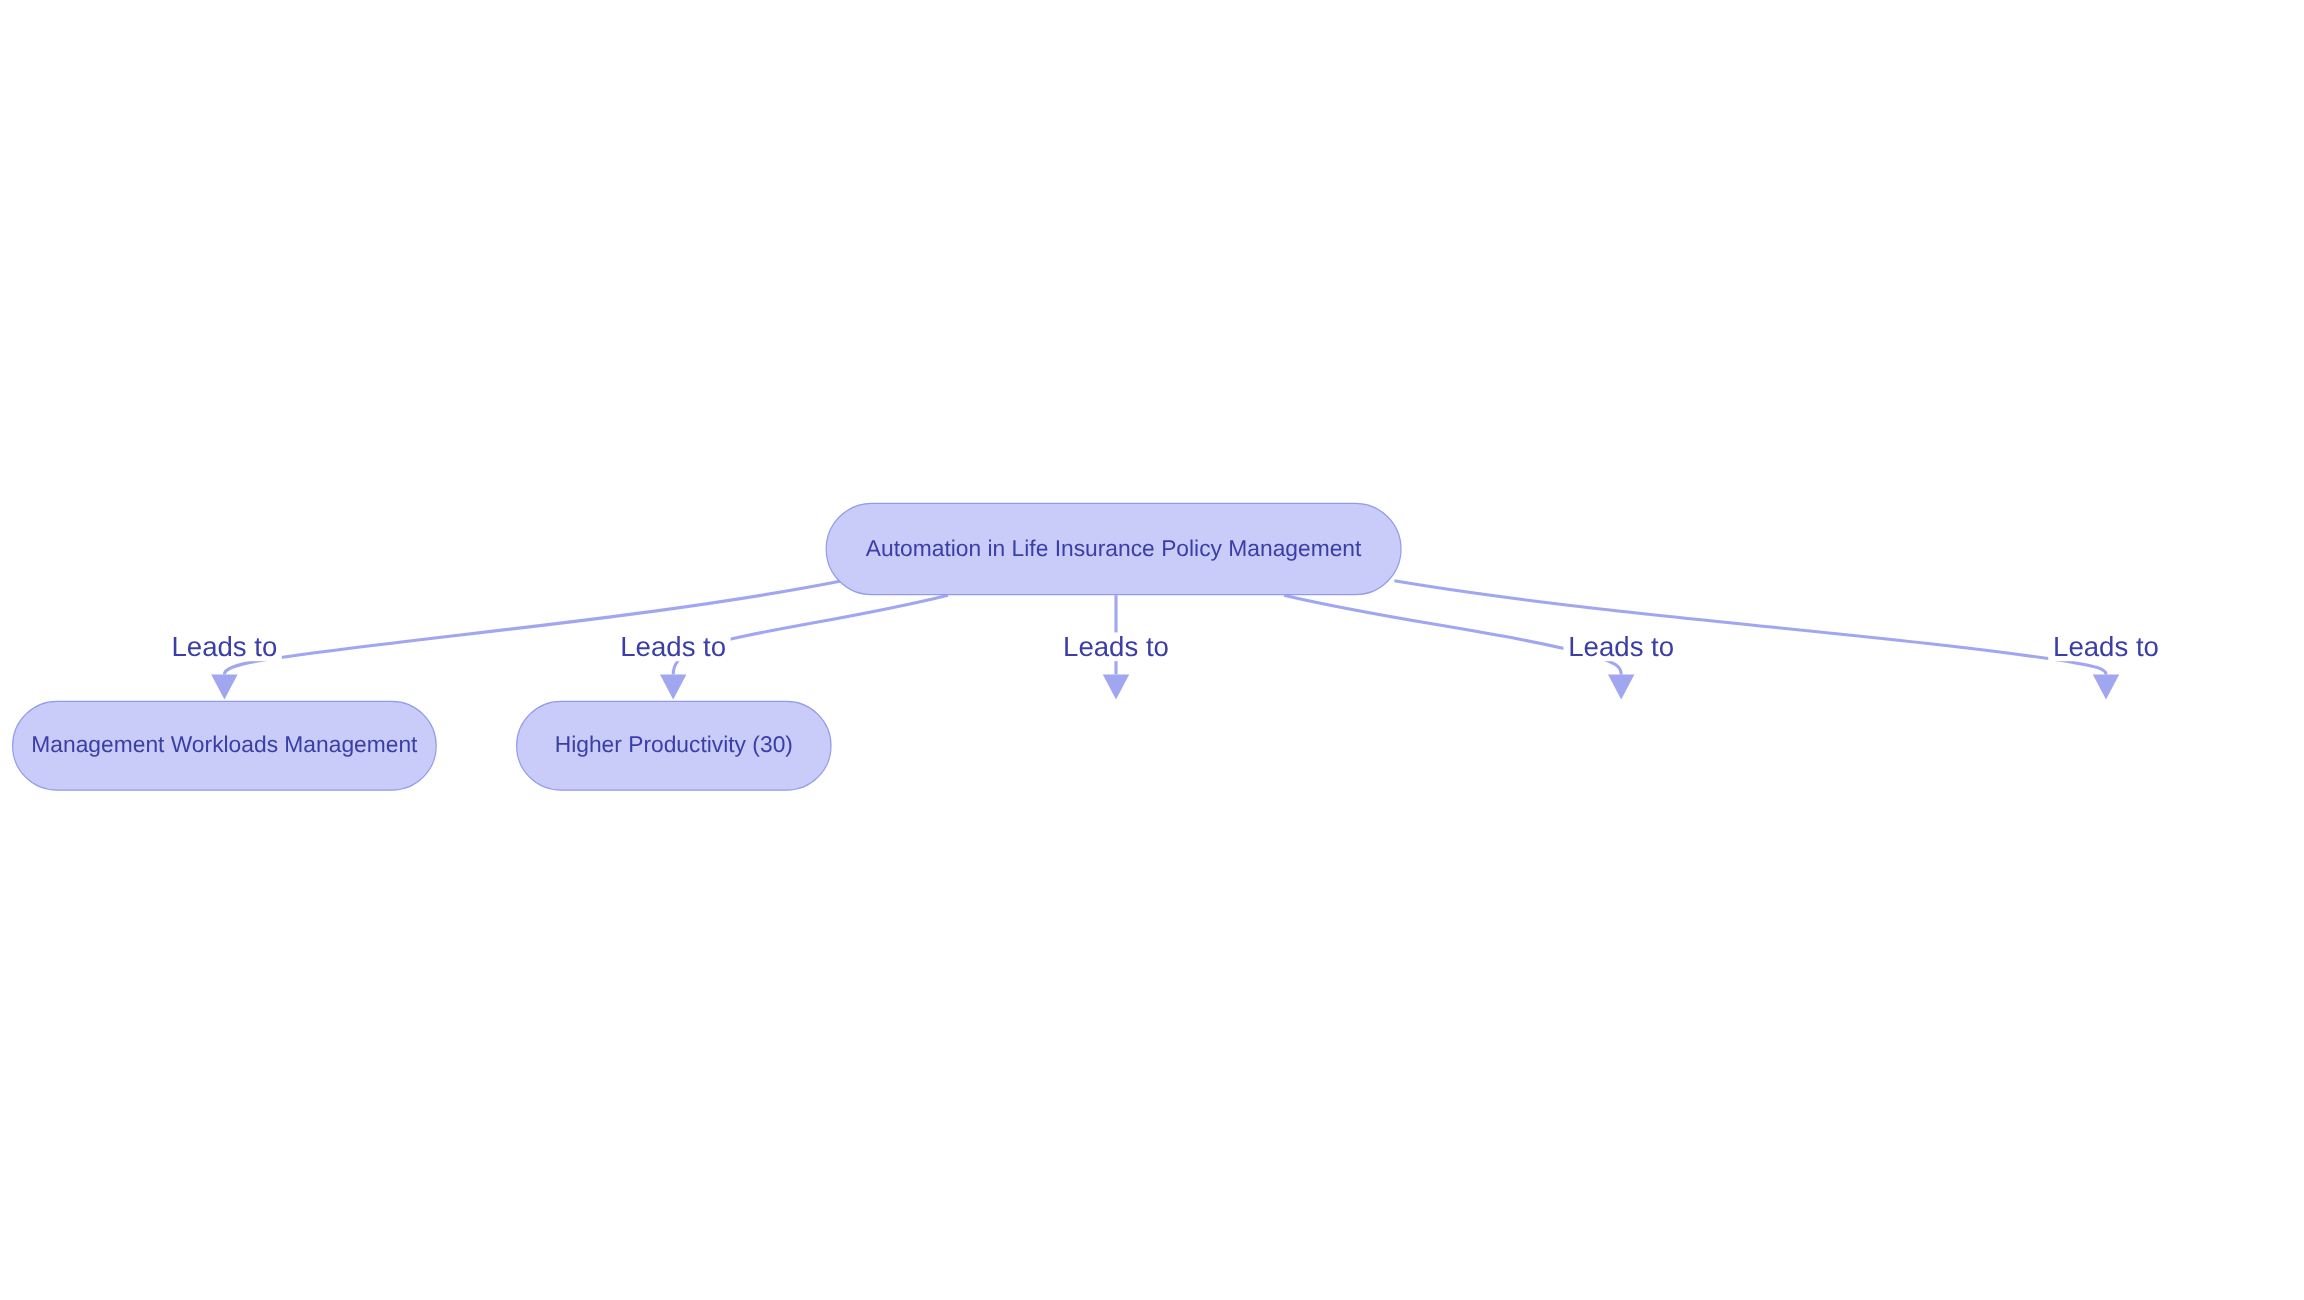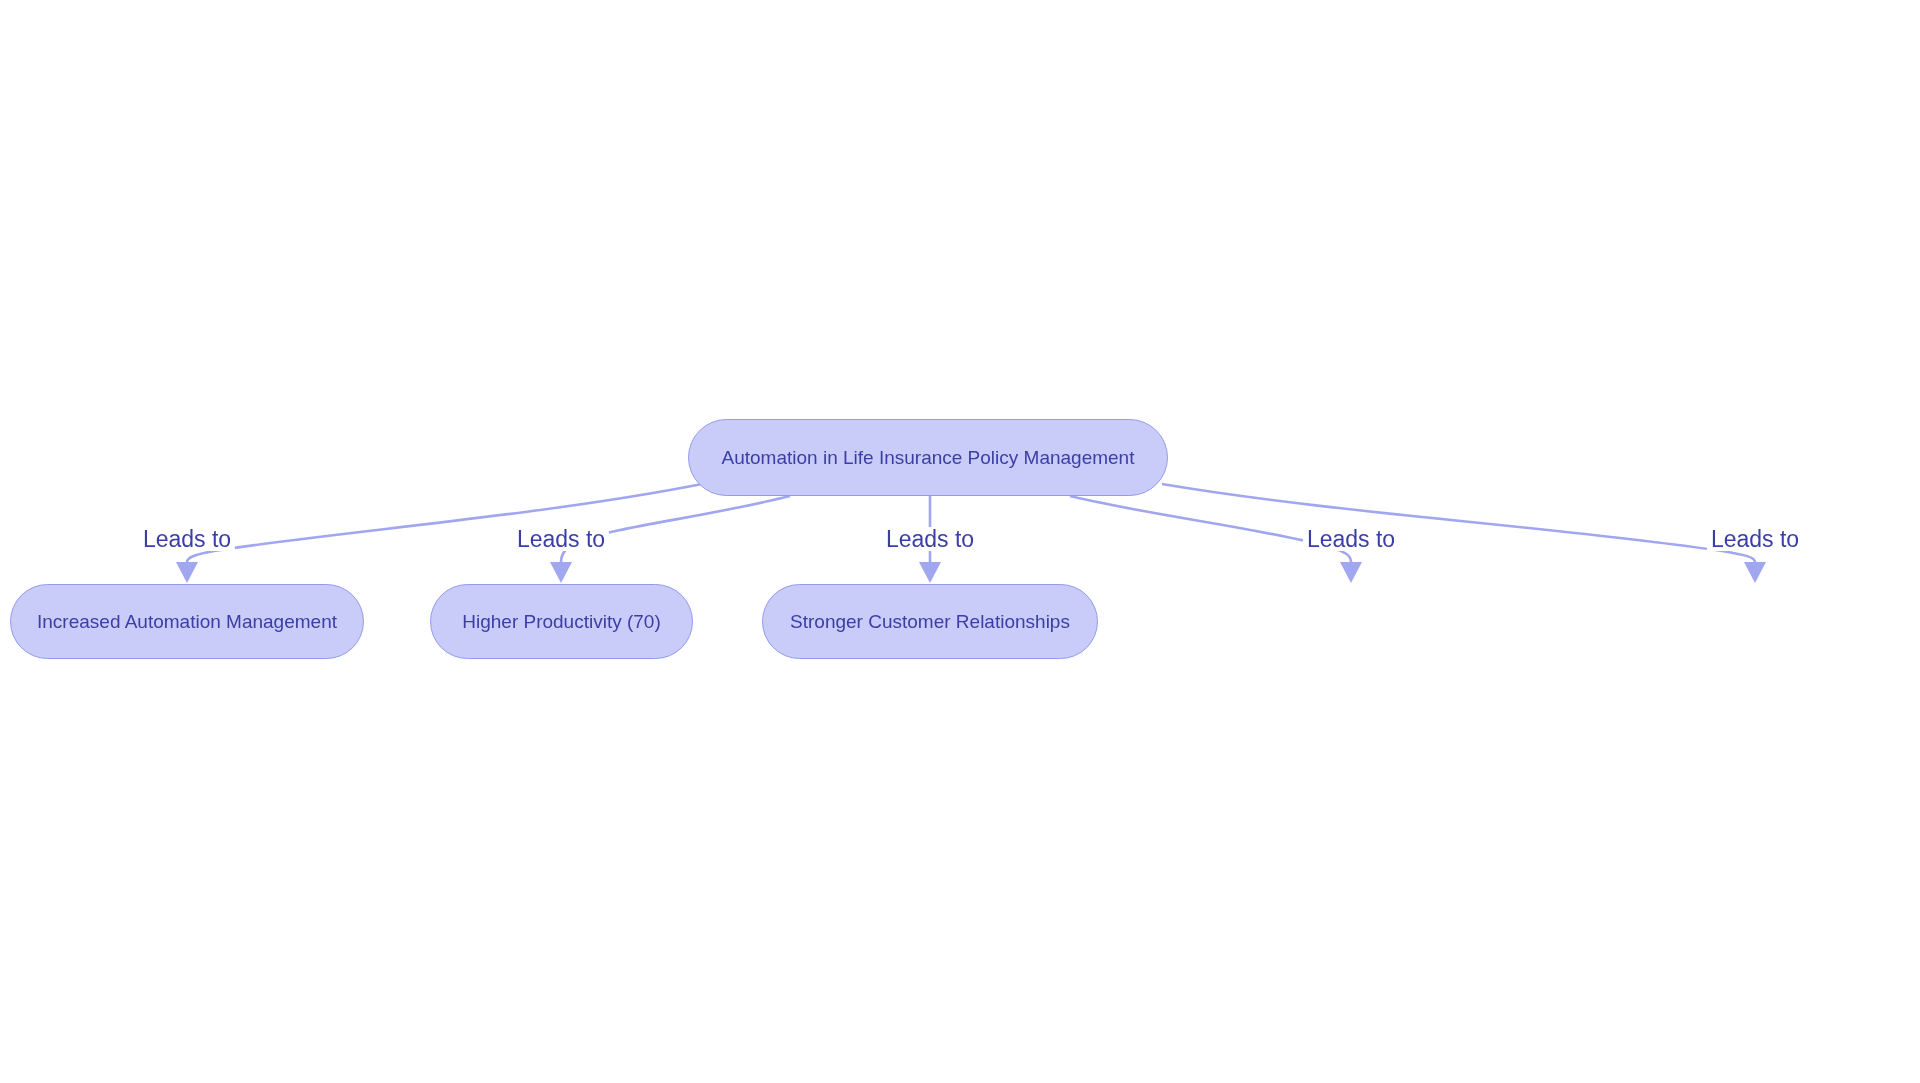--- a/index.html
+++ b/index.html
@@ -90,23 +90,22 @@
 
     <path class="edge-path" d="M 1070 496 C 1158 517, 1256 527, 1330 547 C 1345 552, 1351 555, 1351 562"></path>
     <polygon class="arrowhead" points="1340,562 1362,562 1351,583"></polygon>
 
     <path class="edge-path" d="M 1162 484 C 1340 514, 1562 527, 1722 551 C 1745 555, 1755 557, 1755 562"></path>
     <polygon class="arrowhead" points="1744,562 1766,562 1755,583"></polygon>
   </svg>
 
   <div class="node node-root">Automation in Life Insurance Policy Management</div>
 
-  <div class="node node-c0">Increased Automation Management</div>
-  <div class="node node-c1">Higher Productivity (70)</div>
-  <div class="node node-c2">Stronger Customer Relationships</div>
+  <div class="node node-c0">Management Workloads Management</div>
+  <div class="node node-c1">Higher Productivity (30)</div>
 
   <div class="edge-label edge-label-0">Leads to</div>
   <div class="edge-label edge-label-1">Leads to</div>
   <div class="edge-label edge-label-2">Leads to</div>
   <div class="edge-label edge-label-3">Leads to</div>
   <div class="edge-label edge-label-4">Leads to</div>
 
 </div>
 
 </body></html>

